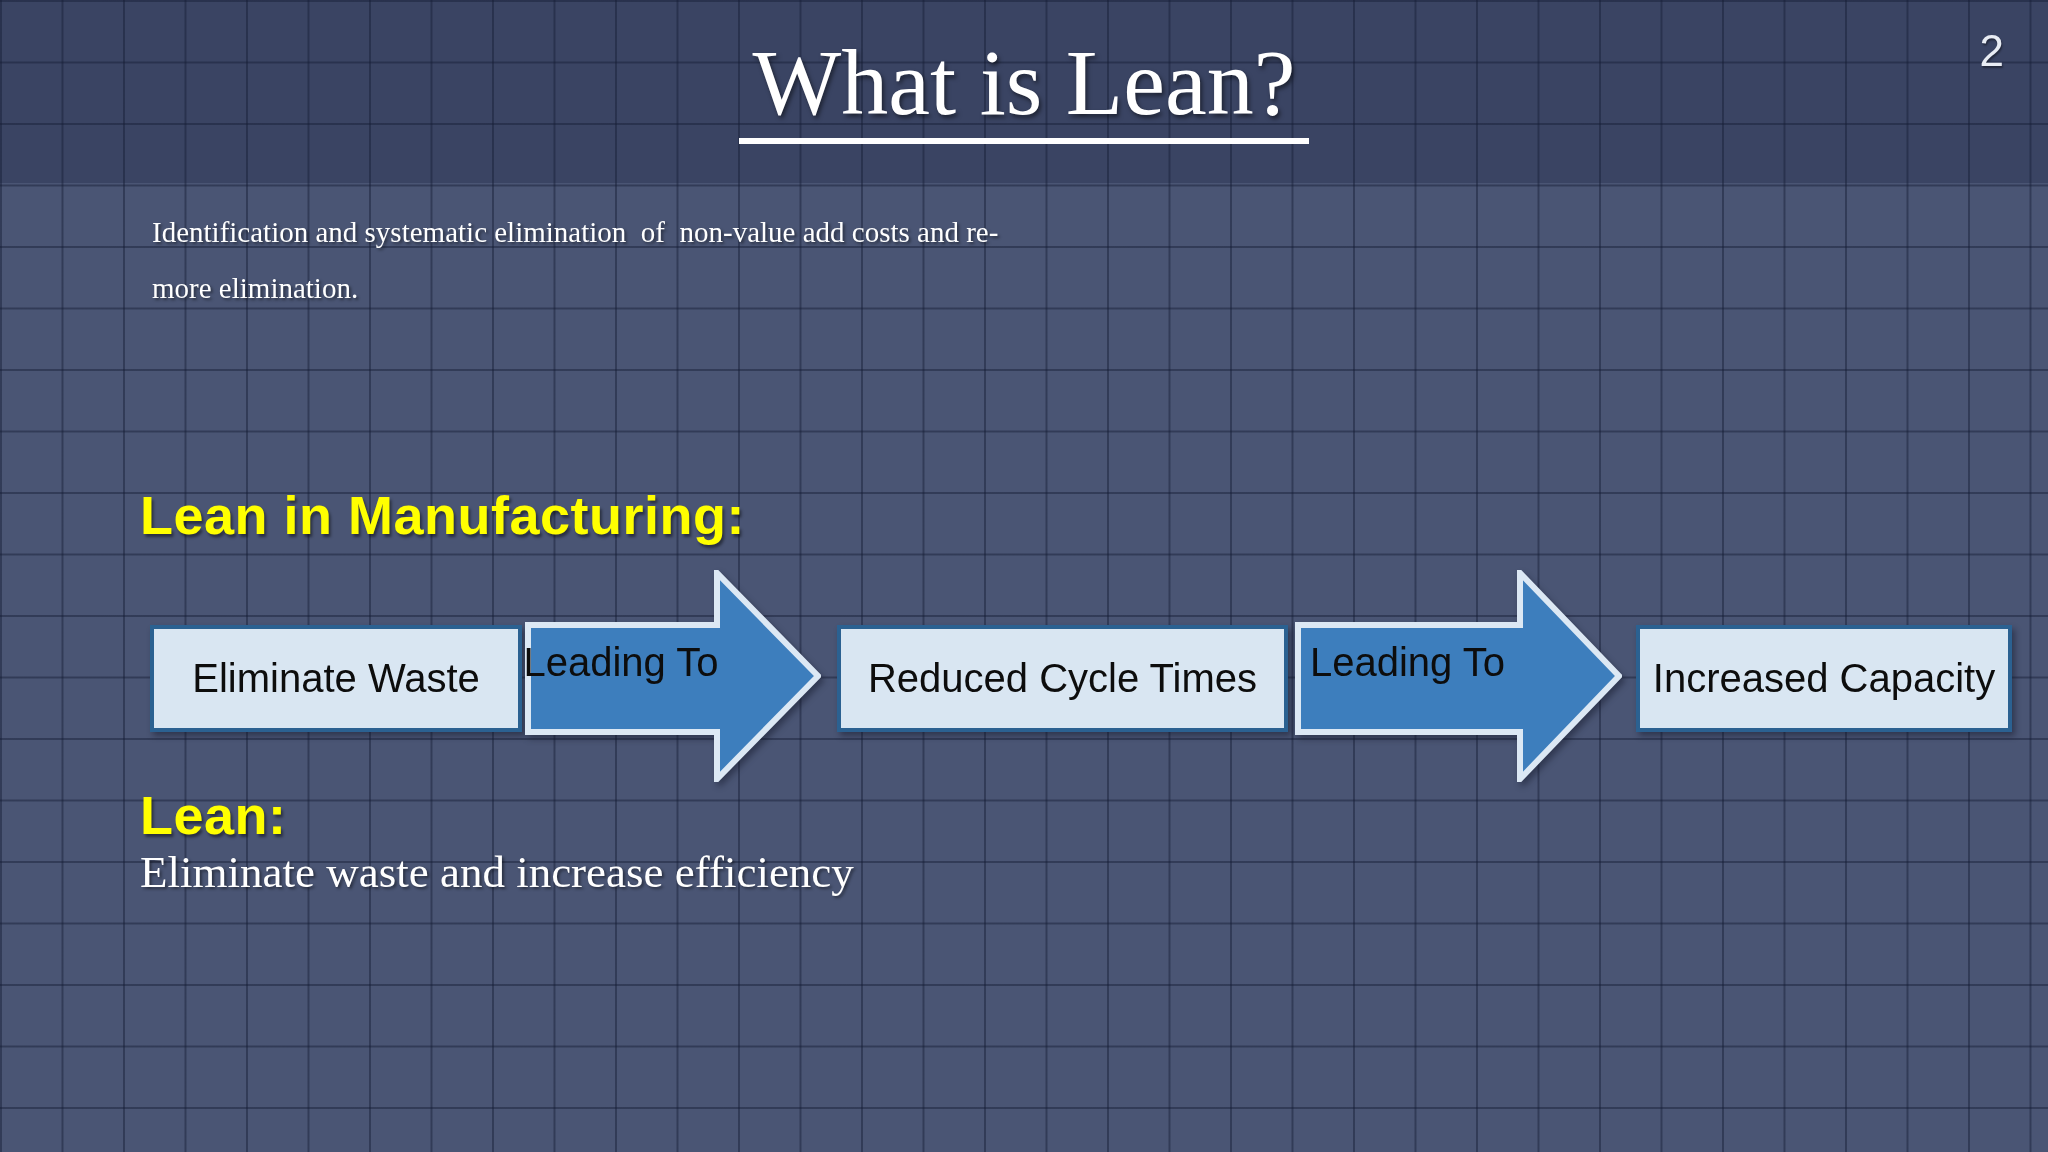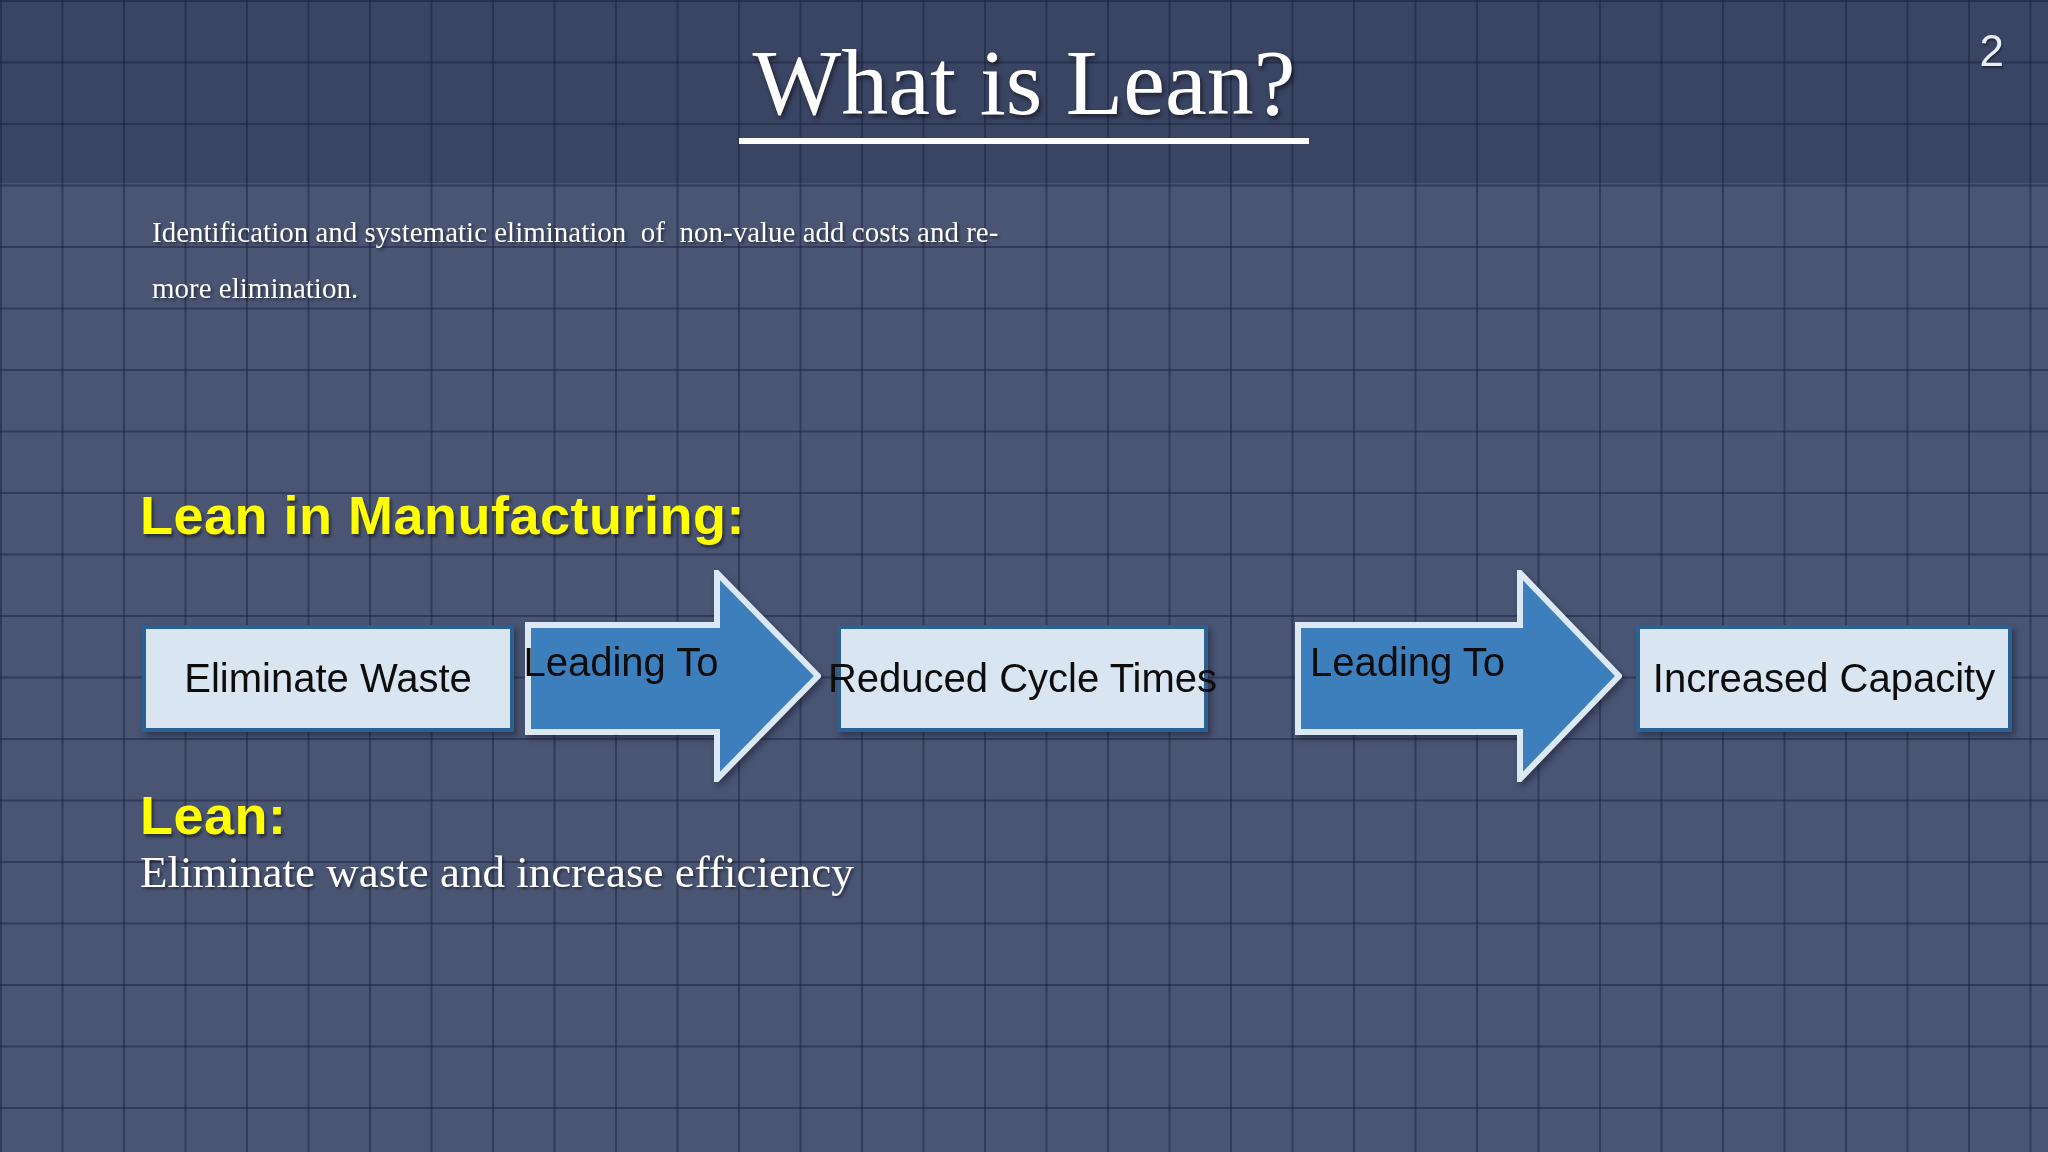--- a/index.html
+++ b/index.html
@@ -84,22 +84,22 @@
     position:absolute; top:55px; height:107px;
     background:var(--box-fill);
     border:4px solid var(--box-border);
     display:flex; align-items:center; justify-content:center;
     box-shadow: 3px 4px 6px rgba(15,20,38,0.45);
   }
   .flow-box .label, .arrow-label {
     font-size:40px; color:var(--label-dark);
     white-space:nowrap;
   }
-  .box-1 { left:142px; width:372px; }
-  .box-2 { left:837px; width:371px; }
+  .box-1 { left:150px; width:372px; }
+  .box-2 { left:837px; width:451px; }
   .box-3 { left:1636px; width:376px; }
 
   .flow-arrow { position:absolute; top:0; height:212px; filter: drop-shadow(3px 4px 3px rgba(15,20,38,0.45)); }
   .arrow-1 { left:525px; width:296px; }
   .arrow-2 { left:1295px; width:327px; }
   .flow-arrow polygon { fill:var(--arrow-fill); stroke:var(--arrow-outline); stroke-width:6; stroke-linejoin:miter; }
 
   .arrow-label {
     position:absolute; top:39px; height:107px;
     display:flex; align-items:center; justify-content:center;

